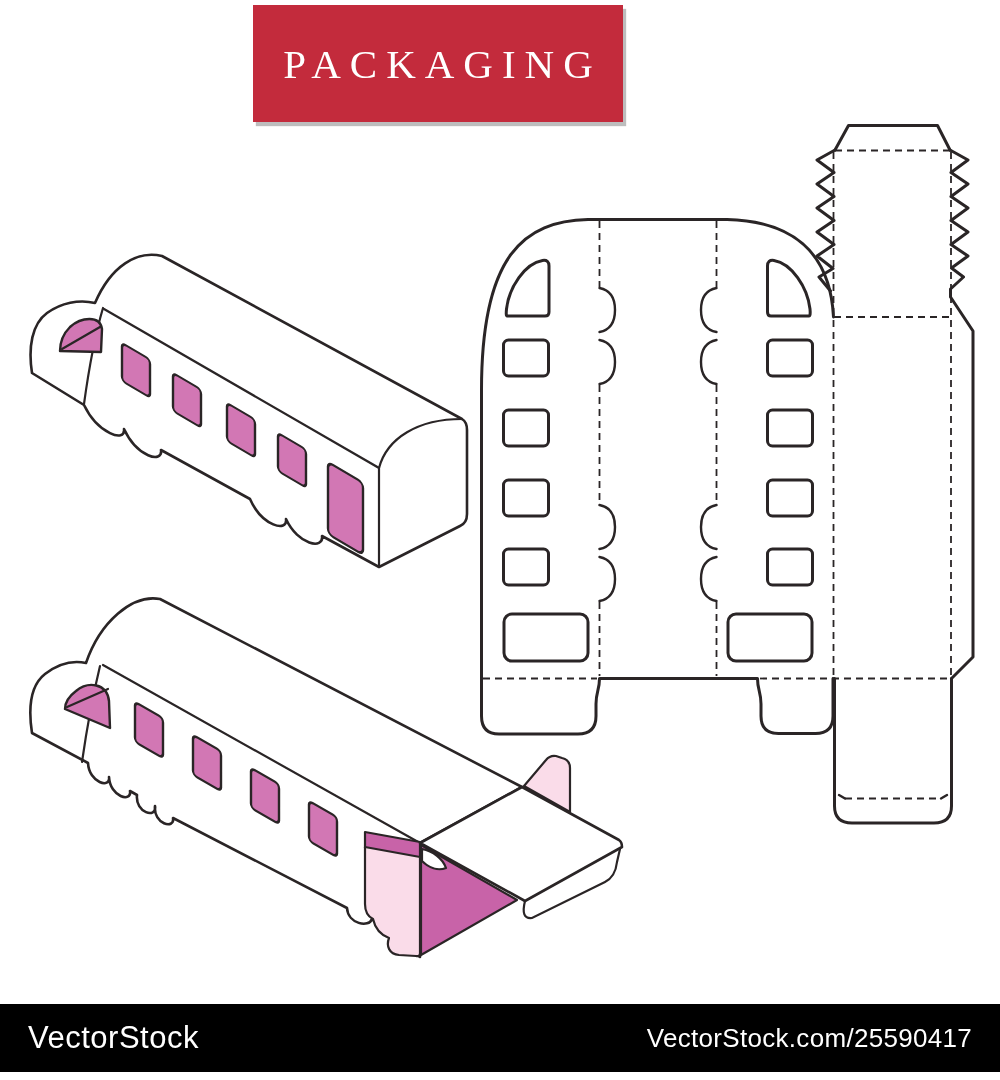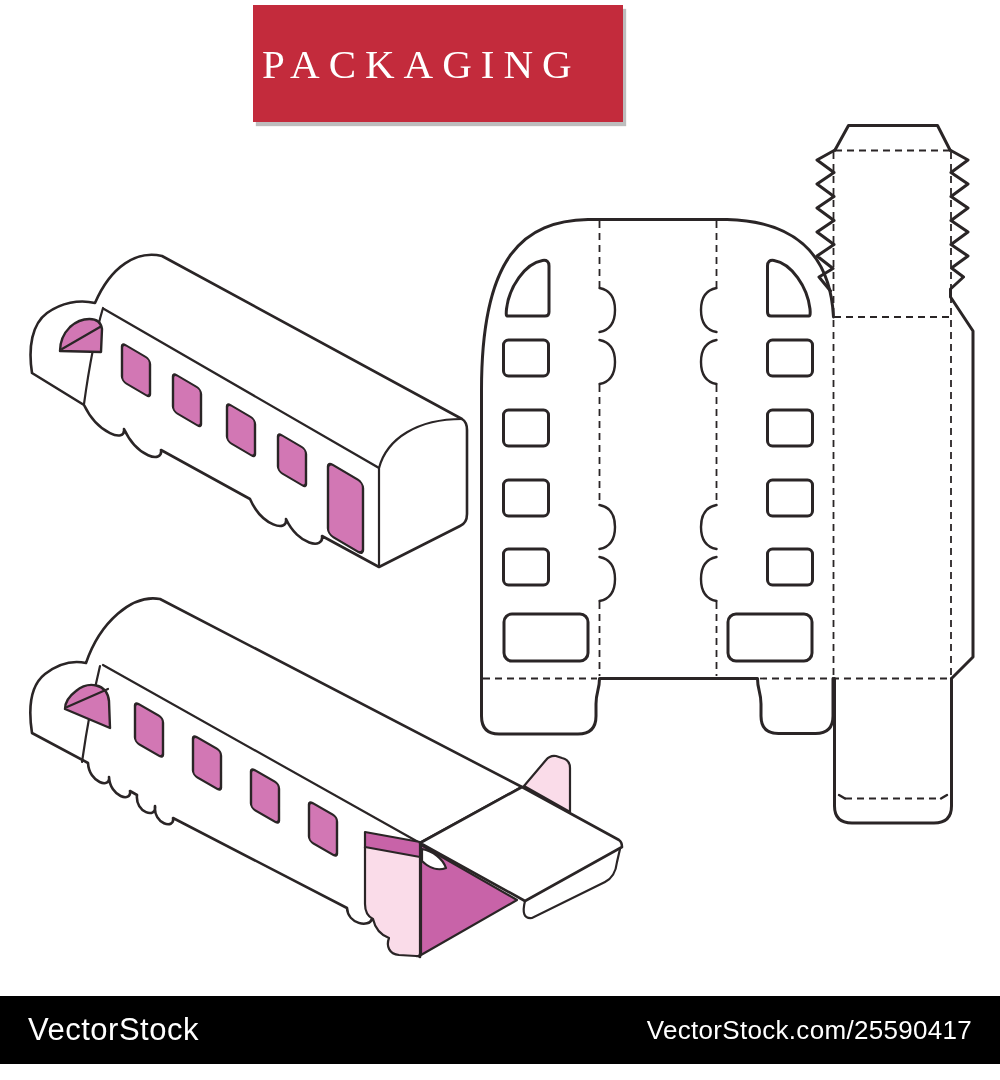--- a/index.html
+++ b/index.html
@@ -5,42 +5,42 @@
   html,body{margin:0;padding:0;background:#fff;}
   .stage{
     position:relative;width:1000px;height:1080px;background:#fff;overflow:hidden;
     font-family:"Liberation Sans",sans-serif;
   }
   
   .banner{
     position:absolute;left:253px;top:5px;width:370px;height:117px;
     background:var(--banner_red,#c32b3c);
     box-shadow:3px 4px 1px #bdbdbd;
-    display:flex;align-items:center;
+    display:flex;align-items:center;justify-content:center;
   }
   .banner-label{
     font-family:"Liberation Serif",serif;
     color:var(--banner_text,#ffffff);
     font-size:41px;letter-spacing:9px;padding-left:9px;white-space:nowrap;
   }
   
   .art{position:absolute;left:0;top:0;width:1000px;height:1080px;}
   .cut  {fill:none;stroke:var(--line,#2a2526);stroke-width:3;stroke-linejoin:round;stroke-linecap:round;}
   .cut2 {fill:none;stroke:var(--line,#2a2526);stroke-width:2.4;stroke-linejoin:round;stroke-linecap:round;}
   .fold {fill:none;stroke:var(--line,#2a2526);stroke-width:1.8;stroke-dasharray:7 5;}
   .win  {fill:none;stroke:var(--line,#2a2526);stroke-width:3;stroke-linejoin:round;}
   .body {fill:var(--paper,#ffffff);stroke:var(--line,#2a2526);stroke-width:2.6;stroke-linejoin:round;stroke-linecap:round;}
   .pwin {fill:var(--window_pink,#d277b4);stroke:var(--line,#2a2526);stroke-width:2.4;stroke-linejoin:round;}
   .ipink{fill:var(--interior_pink,#c863a8);stroke:var(--line,#2a2526);stroke-width:2.2;stroke-linejoin:round;}
   .lpink{fill:var(--flap_pink,#fadce9);stroke:var(--line,#2a2526);stroke-width:2.2;stroke-linejoin:round;}
   .thin {fill:none;stroke:var(--line,#2a2526);stroke-width:2.2;stroke-linecap:round;}
   .white{fill:var(--paper,#ffffff);stroke:var(--line,#2a2526);stroke-width:2.2;stroke-linejoin:round;}
   
   .footer{
-    position:absolute;left:0;bottom:16px;width:1000px;height:68px;
+    position:absolute;left:0;bottom:8px;width:1000px;height:68px;
     background:var(--footer_bg,#000000);
     display:flex;align-items:center;justify-content:space-between;
     box-sizing:border-box;padding:0 28px;
   }
   .footer .brand{
     color:var(--footer_text,#ffffff);font-size:31px;font-weight:500;letter-spacing:.5px;
   }
   .footer .credit{
     color:var(--footer_text,#ffffff);font-size:26px;font-weight:400;letter-spacing:.3px;margin-left:10px;
   }

